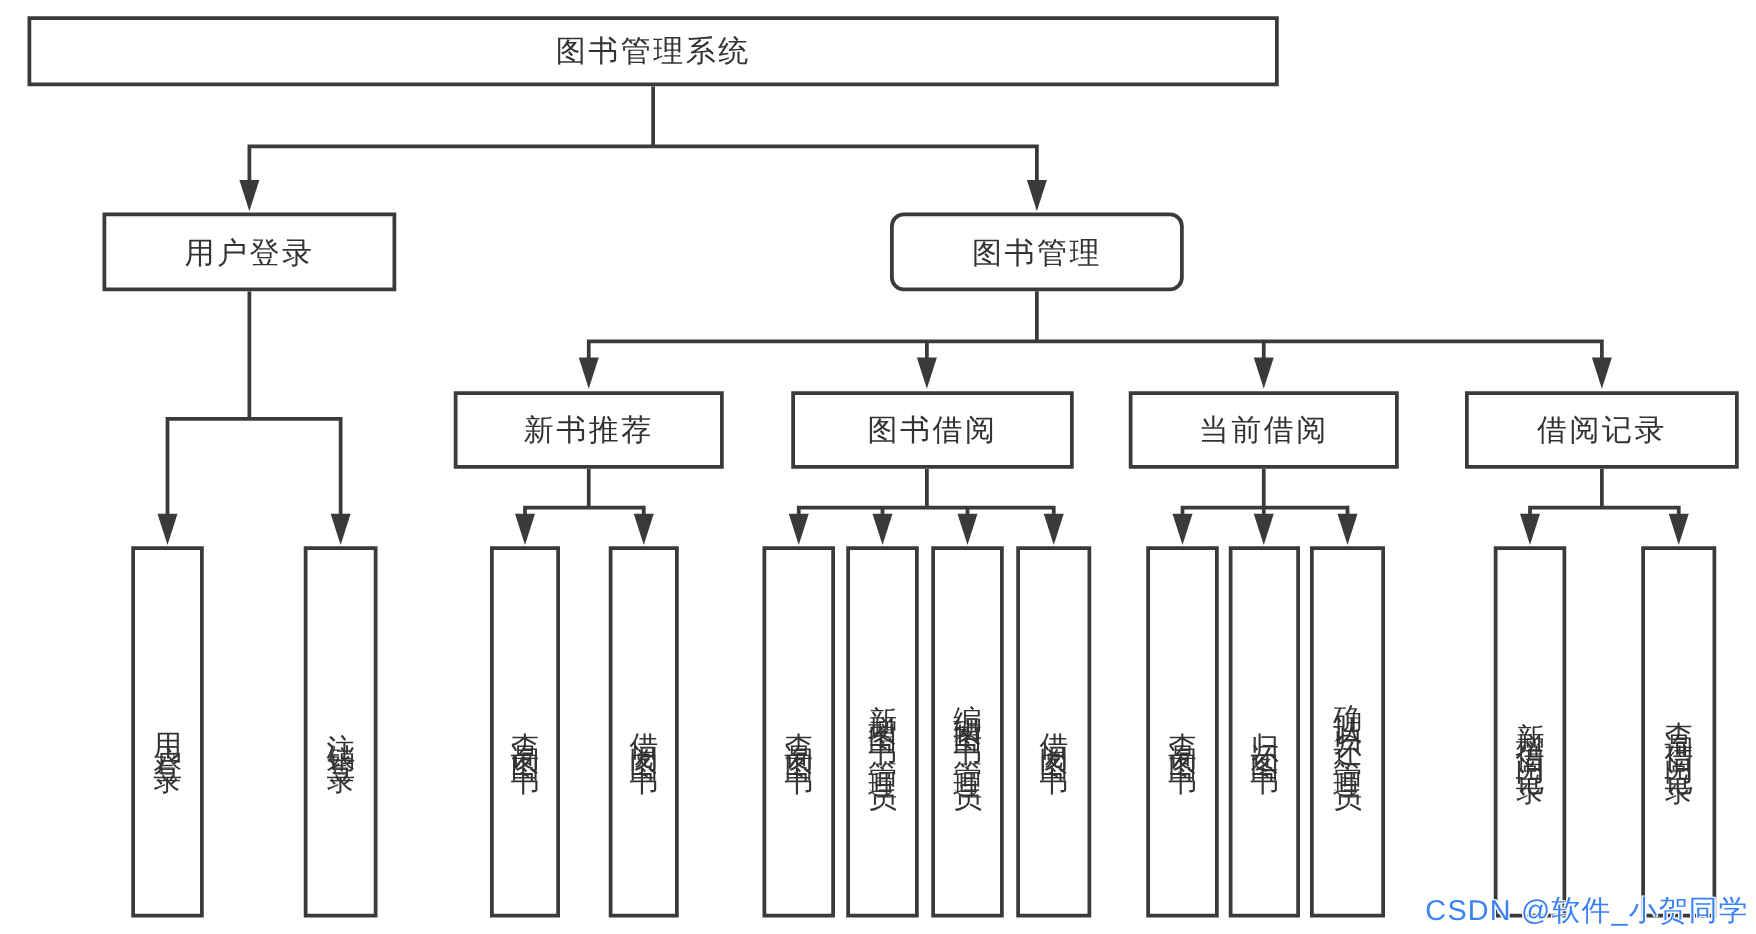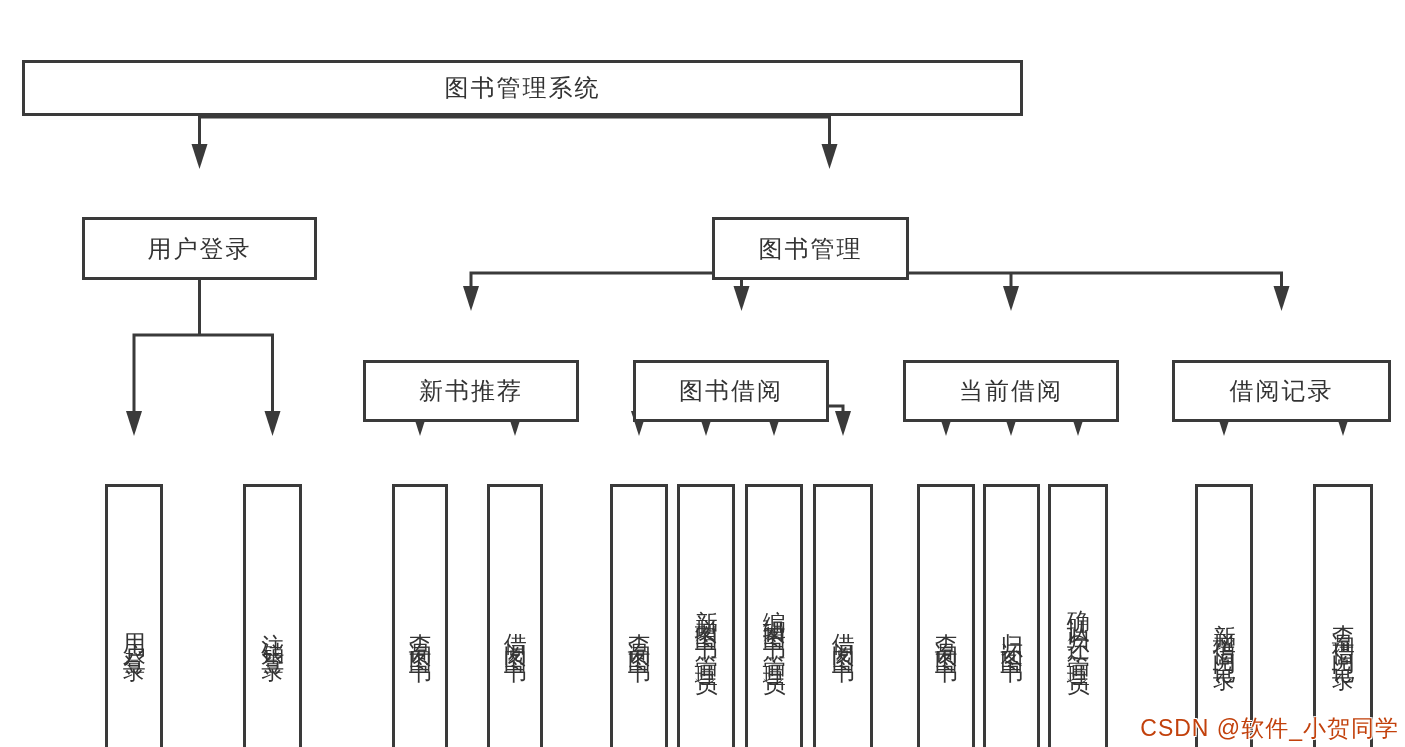--- a/index.html
+++ b/index.html
@@ -15,36 +15,35 @@
   .node {
     position: absolute;
     box-sizing: border-box;
     background: #ffffff;
     border: 3px solid #3a3a3a;
     display: flex;
     align-items: center;
     justify-content: center;
     color: #333333;
     z-index: 2;
-    margin-top: 47px;
   }
   .hbox { font-size: 24px; letter-spacing: 2px; }
   .vbox {
     font-size: 23px;
     letter-spacing: 9px;
     writing-mode: vertical-rl;
     text-orientation: mixed;
     line-height: 1.1;
   }
   
   .n-root   { left: 22px;   top: 13px;  width: 1001px; height: 56px; }
   .n-user   { left: 82px;   top: 170px; width: 235px;  height: 63px; }
-  .n-mgmt   { left: 712px;  top: 170px; width: 197px;  height: 63px; }
+  .n-mgmt   { left: 712px;  top: 170px; width: 235px;  height: 63px; border-radius: 11px; }
   .n-newbk  { left: 363px;  top: 313px; width: 216px;  height: 62px; text-align: right; }
-  .n-borrow { left: 633px;  top: 313px; width: 196px;  height: 62px; }
+  .n-borrow { left: 633px;  top: 313px; width: 226px;  height: 62px; }
   .n-curr   { left: 903px;  top: 313px; width: 216px;  height: 62px; text-align: right; }
   .n-rec    { left: 1172px; top: 313px; width: 219px;  height: 62px; }
   
   .leaf { top: 437px; height: 297px; }
   .l-user1 { left: 105px;  width: 58px; }
   .l-user2 { left: 243px;  width: 59px; }
   .l-nb1   { left: 392px;  width: 56px; }
   .l-nb2   { left: 487px;  width: 56px; }
   .l-bb1   { left: 610px;  width: 58px; }
   .l-bb2   { left: 677px;  width: 58px; }
@@ -54,21 +53,21 @@
   .l-cb2   { left: 983px;  width: 57px; }
   .l-cb3   { left: 1048px; width: 60px; }
   .l-br1   { left: 1195px; width: 58px; }
   .l-br2   { left: 1313px; width: 60px; }
   .watermark {
     position: absolute;
     right: 6px;
     bottom: 3px;
     z-index: 3;
     font-size: 23px;
-    color: #c2410c;
+    color: #3b82f6;
     letter-spacing: 1px;
     text-shadow: -1px -1px 0 #ffffff, 1px -1px 0 #ffffff, -1px 1px 0 #ffffff, 1px 1px 0 #ffffff;
     white-space: nowrap;
   }
 </style>
 </head>
 <body>
 
 <div class="canvas">
 

